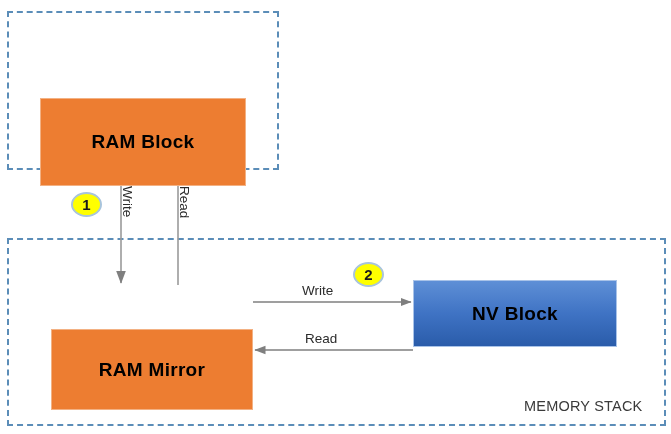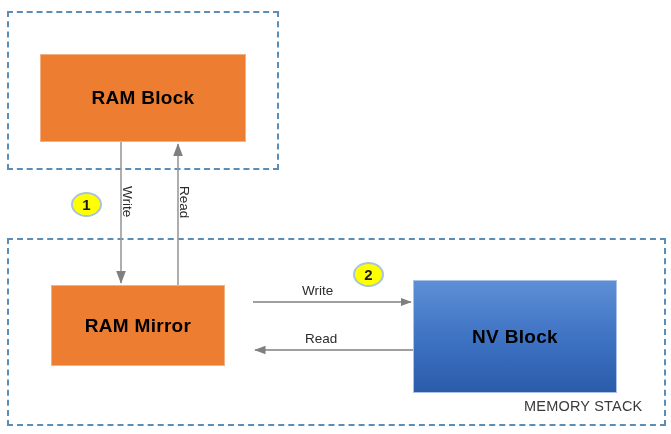--- a/index.html
+++ b/index.html
@@ -45,28 +45,29 @@
     display: flex;
     align-items: center;
     justify-content: center;
     font-weight: bold;
     color: #000000;
     letter-spacing: 0.3px;
   }
   .block.orange {
     background: #ED7D31;
     border: 1px solid #F3B183;
+    margin-top: 44px;
   }
   .block.blue {
     background: linear-gradient(to bottom, #5E8FD6 0%, #3F73C4 50%, #2A5CAA 100%);
     border: 1px solid #A9C3E8;
   }
   #ram-block  { left: 40px;  top: 54px;  width: 206px; height: 88px; font-size: 19px; }
-  #ram-mirror { left: 51px;  top: 285px; width: 174px; height: 81px; font-size: 19px; }
-  #nv-block   { left: 413px; top: 280px; width: 204px; height: 113px; font-size: 19px; }
+  #ram-mirror { left: 51px;  top: 285px; width: 202px; height: 81px; font-size: 19px; }
+  #nv-block   { left: 413px; top: 280px; width: 204px; height: 67px; font-size: 19px; }
 
   
   #connectors {
     position: absolute;
     left: 0;
     top: 0;
     width: 671px;
     height: 434px;
     pointer-events: none;
   }

